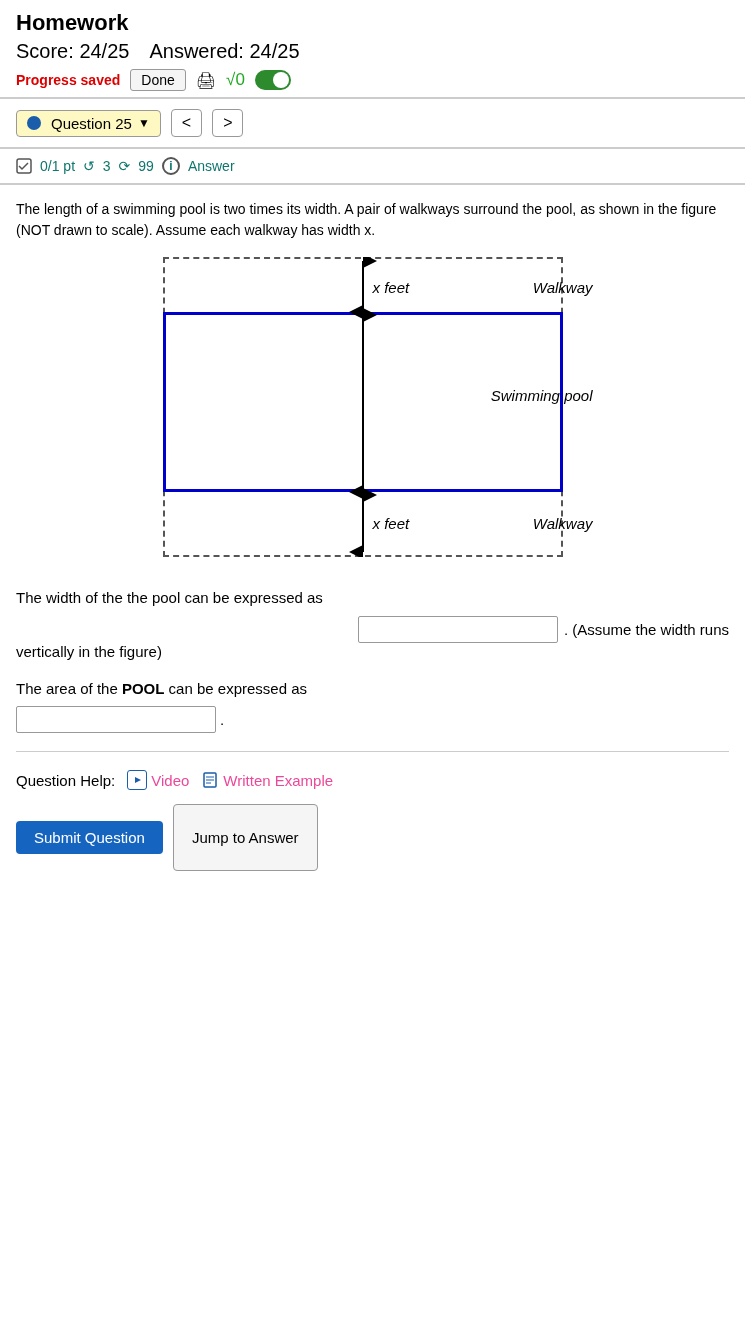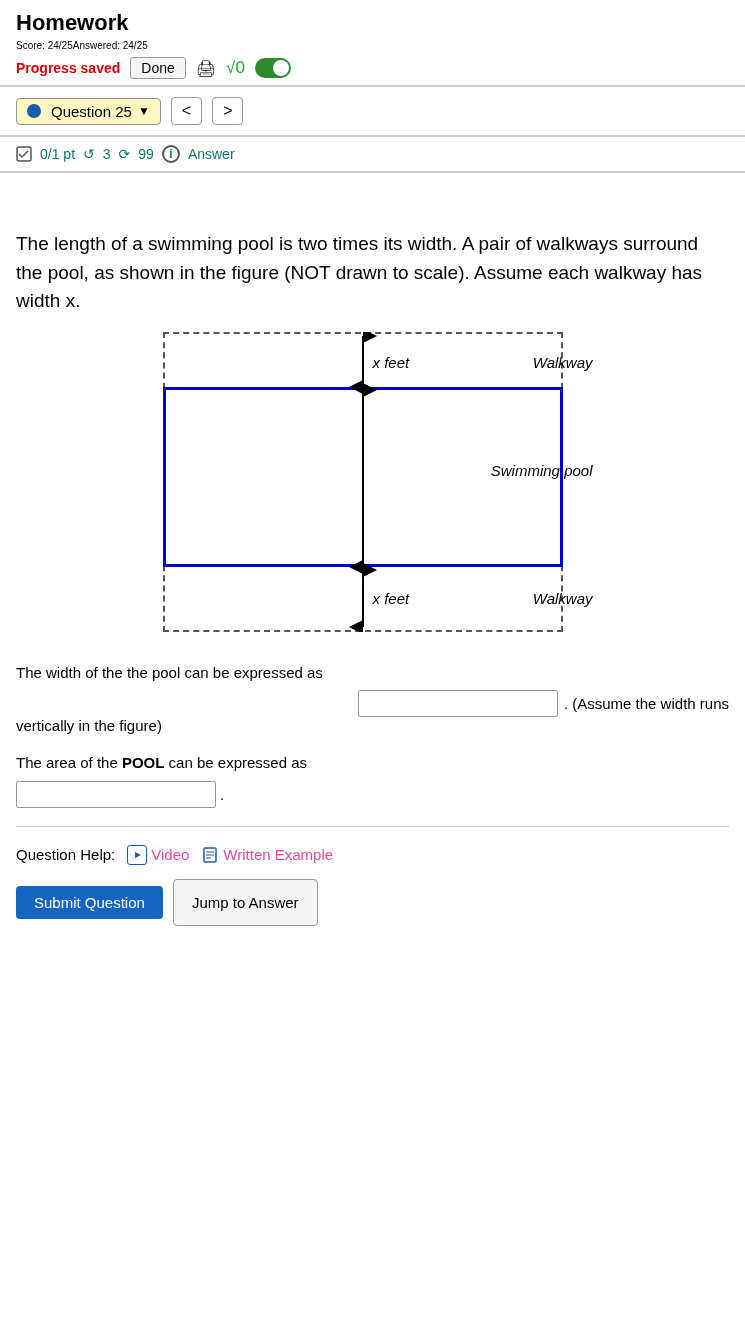--- a/index.html
+++ b/index.html
@@ -16,22 +16,22 @@
       border-bottom: 1px solid #ccc;
     }
     .header h1 {
       font-size: 22px;
       font-weight: bold;
       margin-bottom: 4px;
     }
     .score-row {
       display: flex;
       align-items: center;
-      gap: 0;
-      font-size: 10px;
+      gap: 20px;
+      font-size: 20px;
       margin-bottom: 6px;
     }
     .progress-row {
       display: flex;
       align-items: center;
       gap: 10px;
       font-size: 14px;
     }
     .progress-saved {
       color: #d00;
@@ -101,24 +101,23 @@
       gap: 8px;
       padding: 8px 16px;
       font-size: 14px;
       color: #0f766e;
       border-bottom: 1px solid #ccc;
     }
     .main-content {
       padding: 14px 16px;
     }
     .problem-text {
-      font-size: 19px;
+      font-size: 14px;
       line-height: 1.5;
       margin-bottom: 16px;
-      margin-top: 43px;
     }
     .diagram-container {
       display: flex;
       justify-content: center;
       margin: 10px 0 20px 0;
     }
     .diagram {
       position: relative;
       width: 420px;
       height: 310px;
@@ -213,21 +212,21 @@
       padding: 8px 18px;
       font-size: 15px;
       border-radius: 4px;
       cursor: pointer;
       margin-right: 10px;
     }
     .btn-jump {
       background: #f5f5f5;
       color: #000;
       border: 1px solid #999;
-      padding: 14px 18px;
+      padding: 24px 18px;
       font-size: 15px;
       border-radius: 4px;
       cursor: pointer;
     }
     .buttons-row {
       display: flex;
       align-items: center;
       margin-bottom: 20px;
     }
     .divider {

